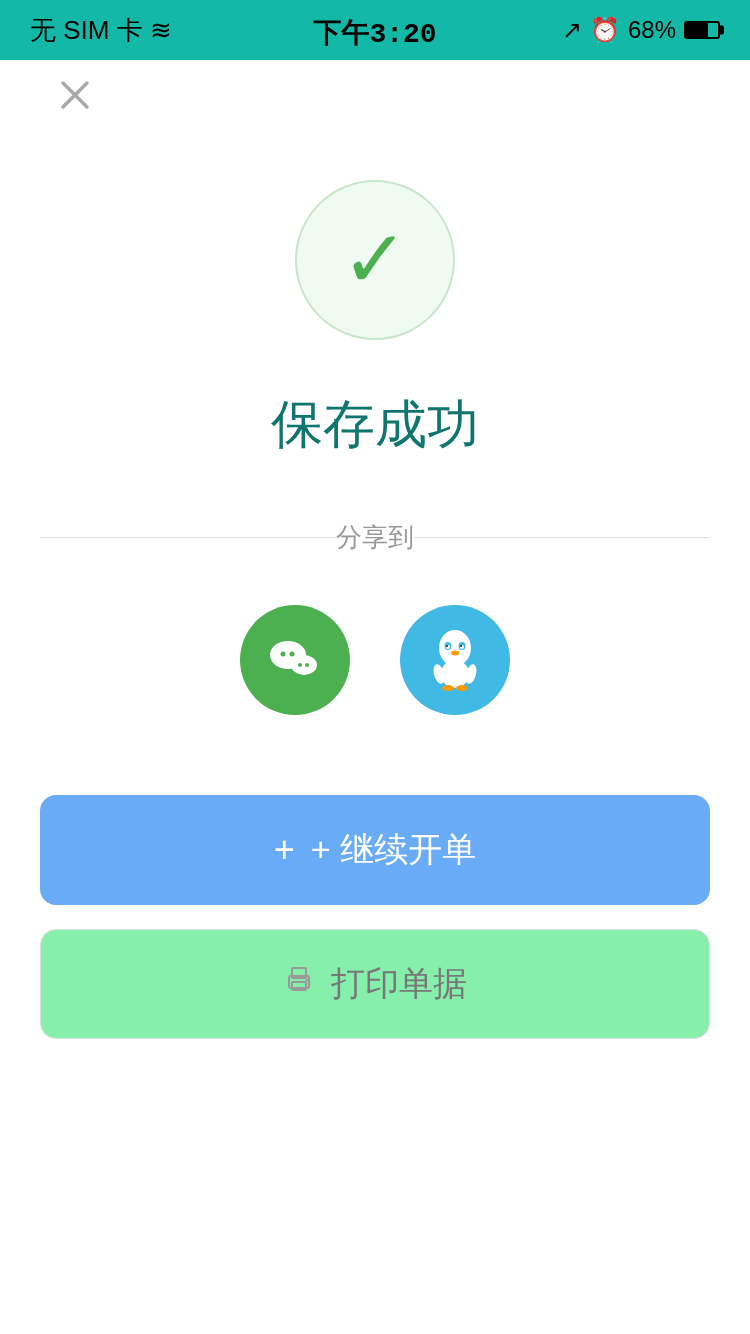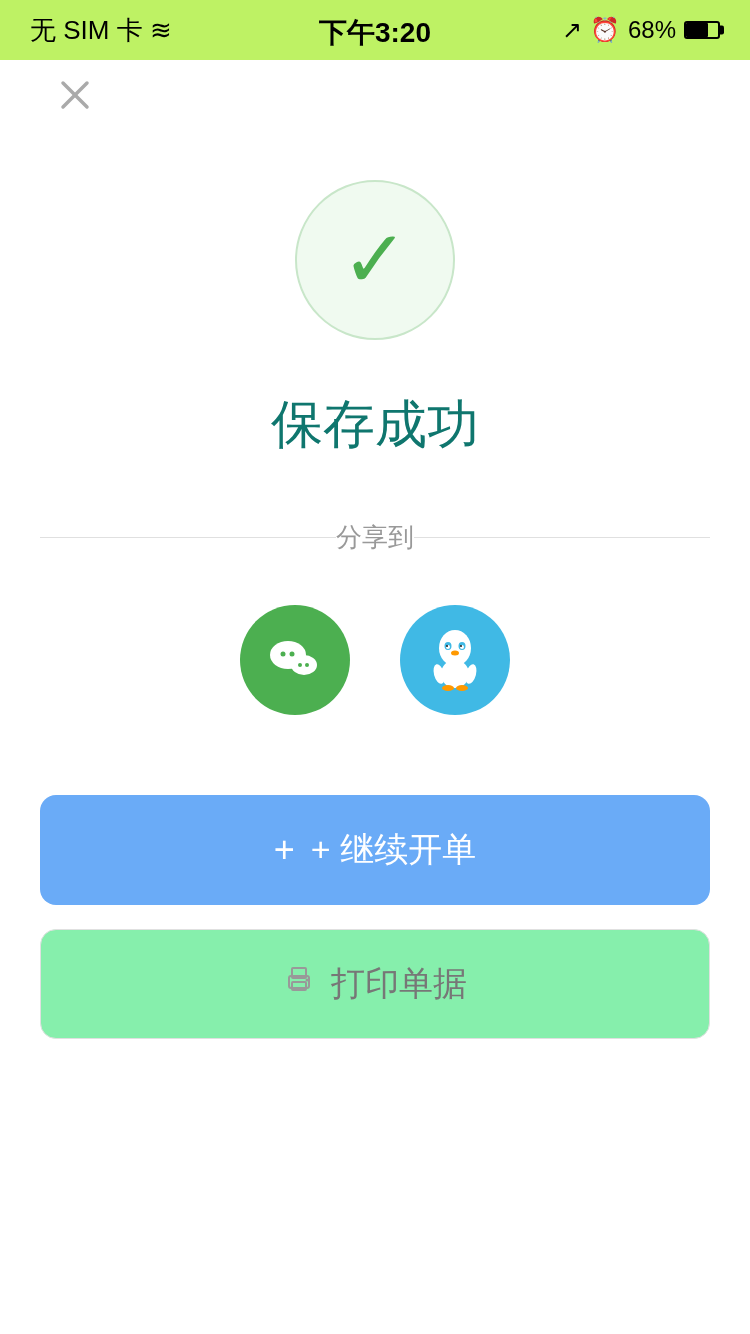--- a/index.html
+++ b/index.html
@@ -15,21 +15,21 @@
       background: #ffffff;
       font-family: -apple-system, "PingFang SC", "Helvetica Neue", sans-serif;
       overflow: hidden;
       position: relative;
     }
 
     
     .status-bar {
       width: 100%;
       height: 60px;
-      background: #bef264;
+      background: #14b8a6;
       display: flex;
       align-items: center;
       justify-content: space-between;
       padding: 12px 30px;
     }
 
     .status-left {
       display: flex;
       align-items: center;
       gap: 10px;
@@ -39,20 +39,21 @@
     }
 
     .status-center {
       font-size: 28px;
       font-weight: 600;
       color: #000;
       position: absolute;
       left: 50%;
       transform: translateX(-50%);
       top: 14px;
+      font-family: Liberation Mono, monospace;
     }
 
     .status-right {
       display: flex;
       align-items: center;
       gap: 8px;
       font-size: 24px;
       color: #000;
     }
 

